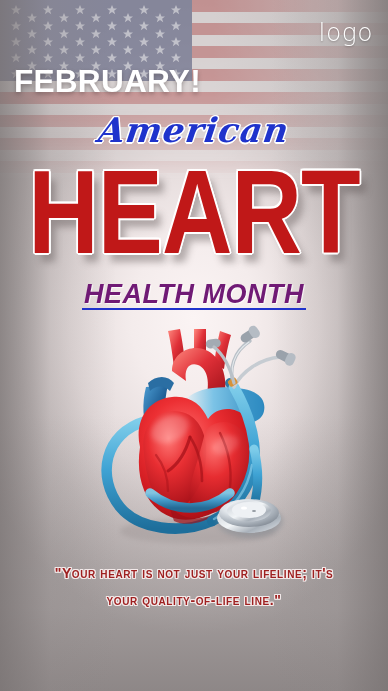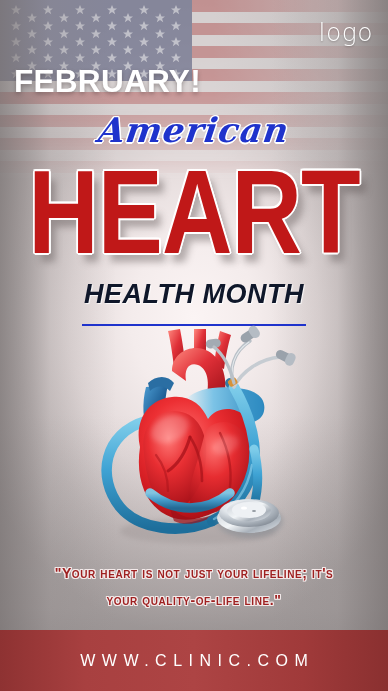--- a/index.html
+++ b/index.html
@@ -149,22 +149,22 @@
     text-align: center;
   }
   .health-month {
     display: inline-block;
     font-family: "Liberation Sans", sans-serif;
     font-style: italic;
     font-weight: bold;
     font-size: 27px;
     line-height: 1;
     letter-spacing: .5px;
-    color: #0f172a;
-    padding: 0 2px 16px 2px;
+    color: #701a75;
+    padding: 0 2px 0 2px;
     border-bottom: 2.5px solid #1f33cc;
     text-shadow: 1px 1px 1px rgba(255,255,255,.85);
   }
 
   
   .illustration {
     position: absolute;
     left: 94px;
     top: 325px;
     width: 214px;
@@ -419,17 +419,14 @@
       </g>
       <path d="M120,22 C130,30 136,42 140,58" stroke="#b9c0c7" stroke-width="3.2" fill="none" stroke-linecap="round"></path>
     </svg>
   </div>
 
   <div class="quote">
     <div>"Your heart is not just your lifeline; it's</div>
     <div>your quality-of-life line."</div>
   </div>
 
-  <div class="footer">
-    <span class="footer-url">WWW.CLINIC.COM</span>
-  </div>
 
 </div>
 
 </body></html>

